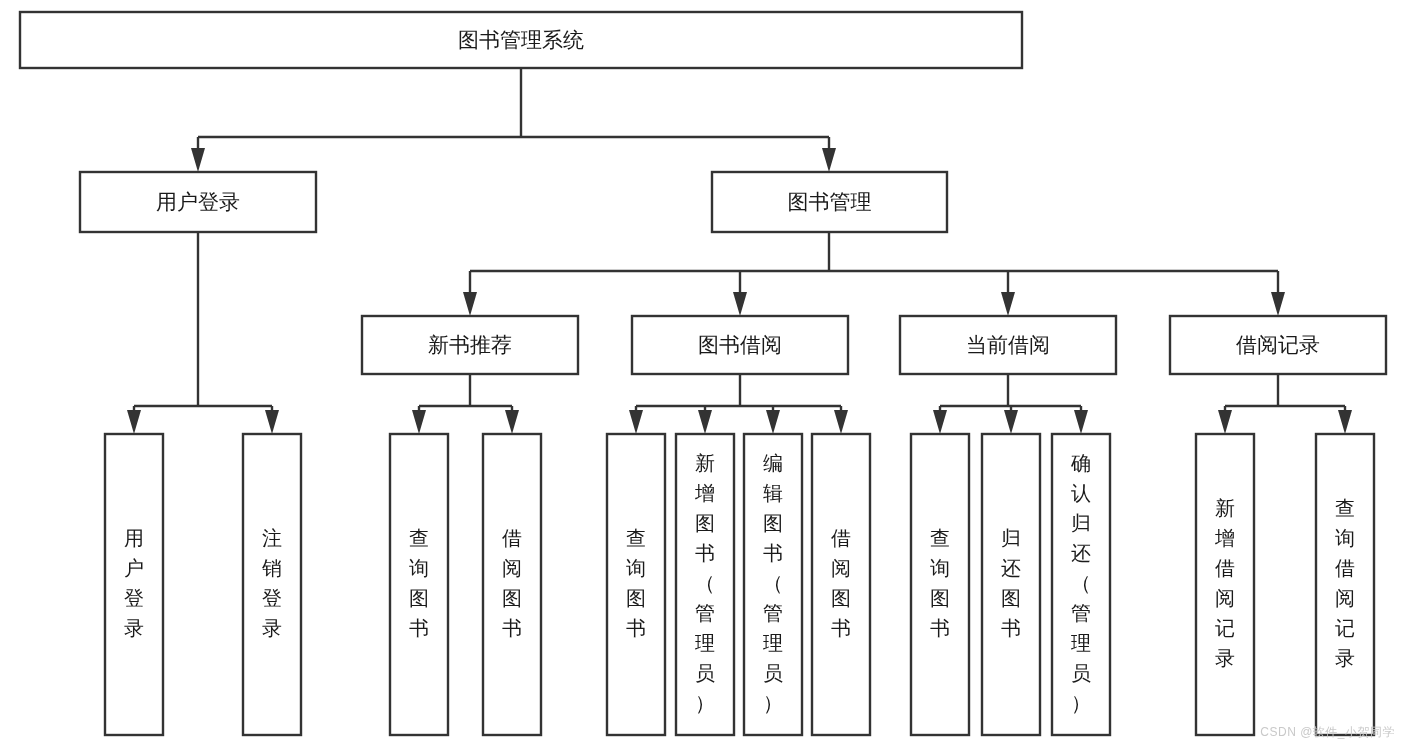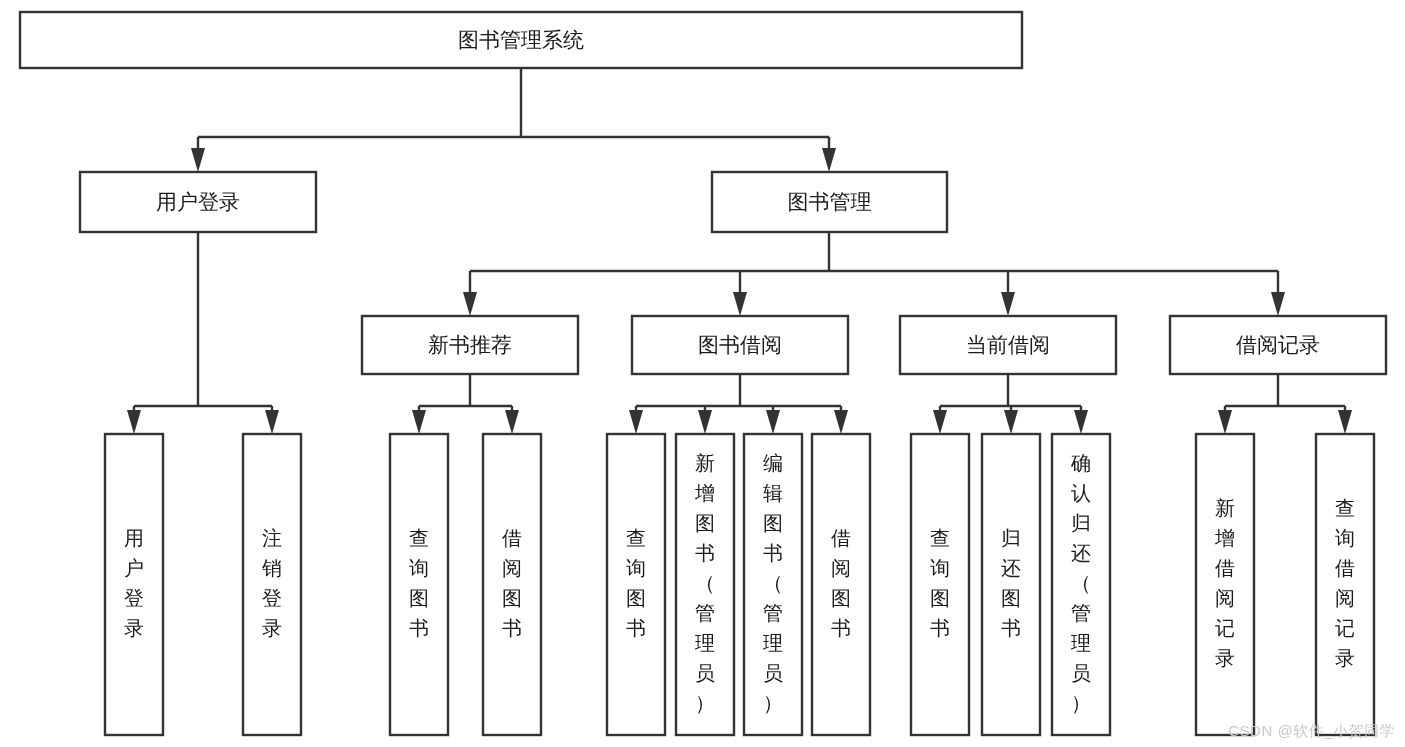--- a/index.html
+++ b/index.html
@@ -54,21 +54,21 @@
   }
   .arrow-head {
     fill: #333333;
     stroke: none;
   }
   .watermark-text {
     position: absolute;
     right: 10px;
     bottom: 6px;
     color: #c9c9c9;
-    font-size: 15px;
+    font-size: 12px;
     font-family: "Liberation Sans", "DejaVu Sans", sans-serif;
     white-space: nowrap;
     letter-spacing: 0.5px;
     pointer-events: none;
   }
 </style>
 </head>
 <body>
 
 <div id="diagram-root">

